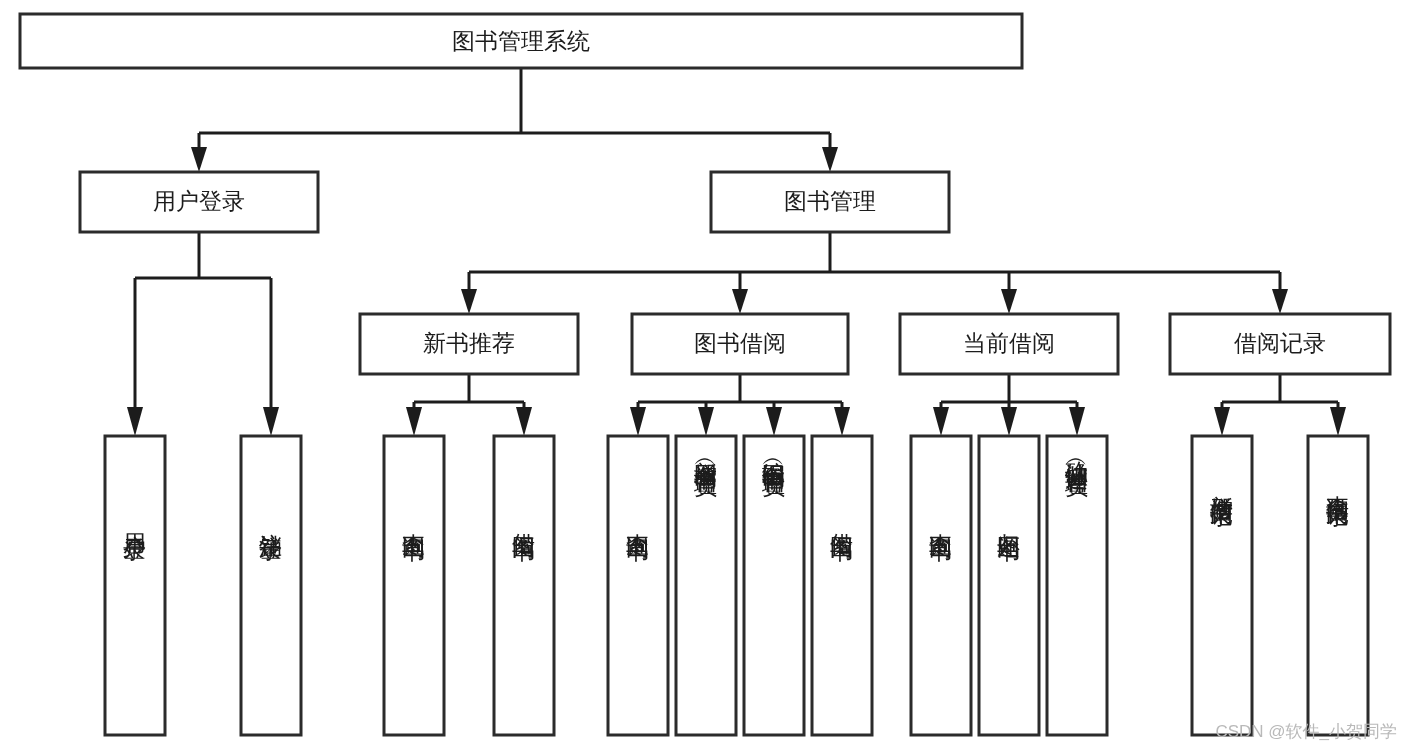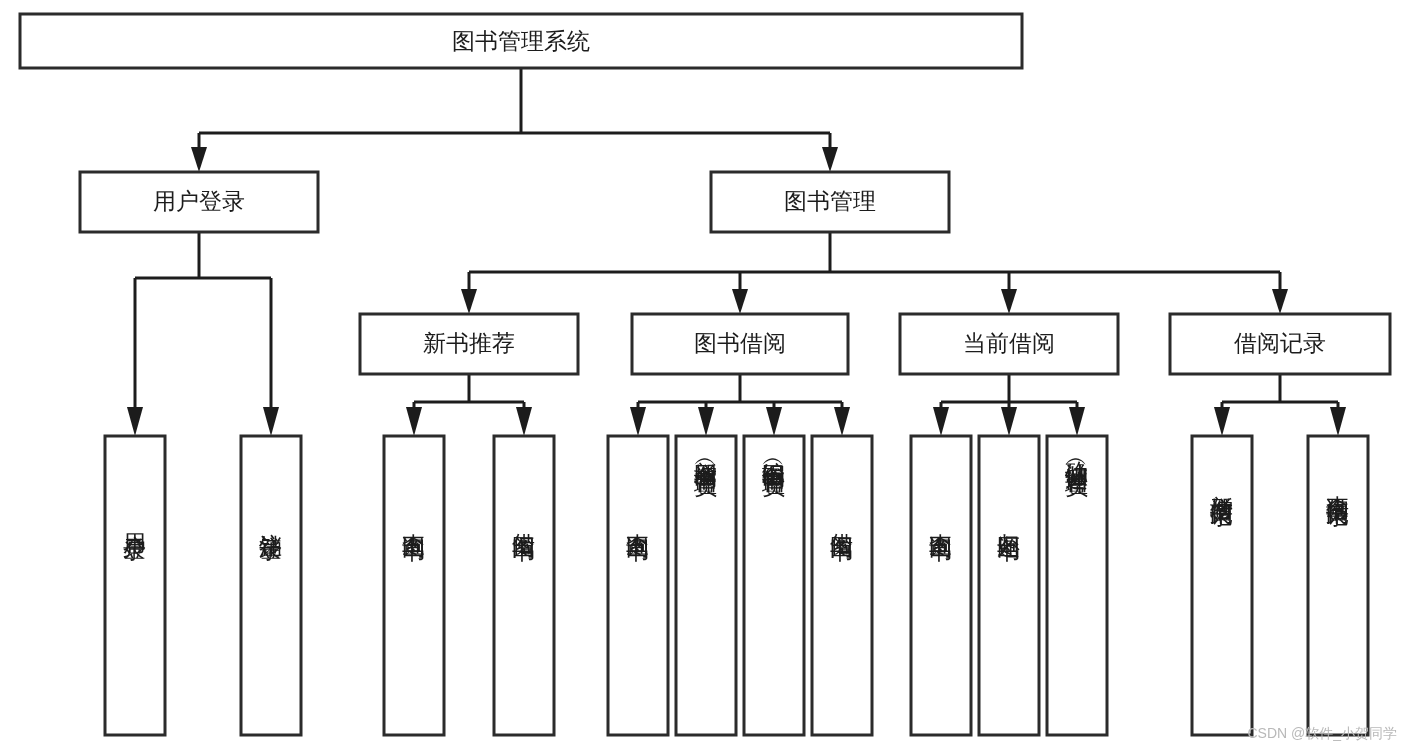--- a/index.html
+++ b/index.html
@@ -49,21 +49,21 @@
   }
   .arrow-head {
     fill: #1c1c1c;
     stroke: none;
   }
   .watermark {
     position: absolute;
     right: 8px;
     bottom: 4px;
     font-family: "Liberation Sans", "DejaVu Sans", sans-serif;
-    font-size: 14px;
+    font-size: 17px;
     color: #b9b9b9;
     white-space: nowrap;
     user-select: none;
   }
 </style>
 </head>
 <body>
 
 <svg id="diagram" viewBox="0 0 1405 747" xmlns="http://www.w3.org/2000/svg">
 

